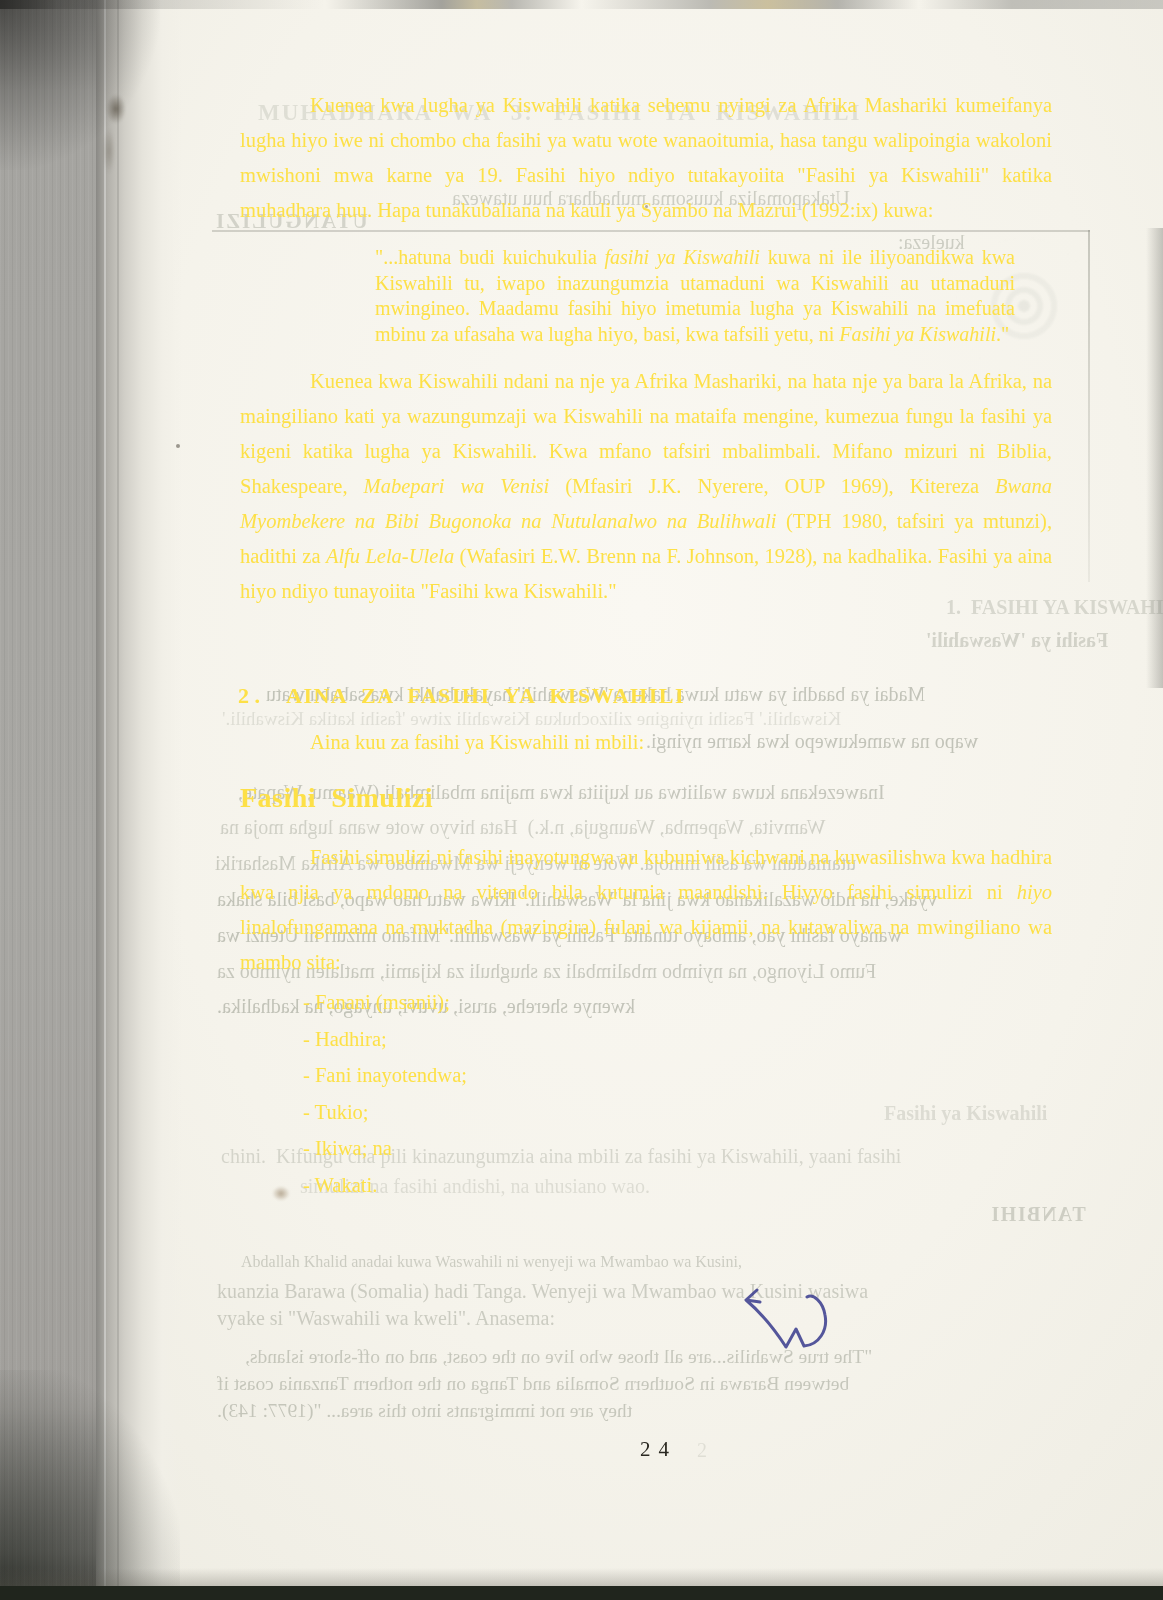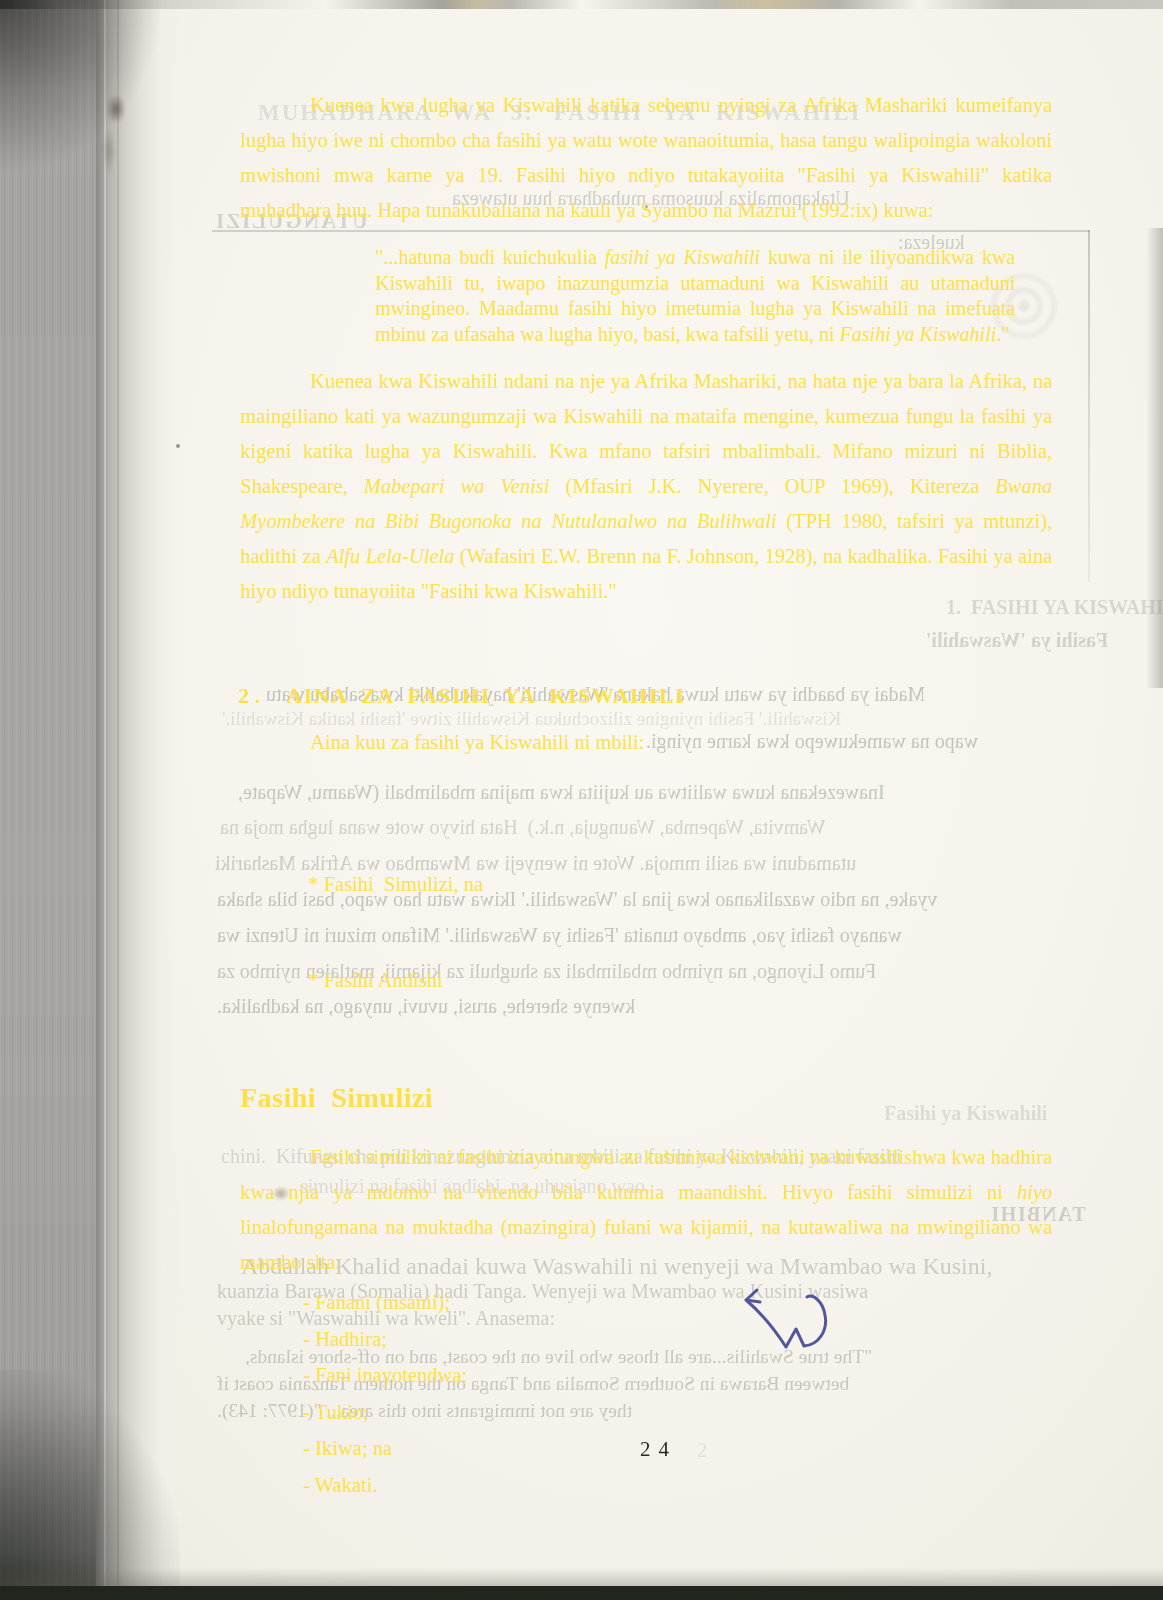--- a/index.html
+++ b/index.html
@@ -97,21 +97,21 @@
   <div class="bleed mir" style="left:220px;top:817px;font-size:20px;opacity:.28;">Wamvita, Wapemba, Waunguja, n.k.)  Hata hivyo wote wana lugha moja na</div>
   <div class="bleed mir" style="left:215px;top:853px;font-size:20px;opacity:.32;">utamaduni wa asili mmoja. Wote ni wenyeji wa Mwambao wa Afrika Mashariki</div>
   <div class="bleed mir" style="left:217px;top:889px;font-size:20px;opacity:.38;">vyake, na ndio wazalikanao kwa jina la 'Waswahili.' Ikiwa watu hao wapo, basi bila shaka</div>
   <div class="bleed mir" style="left:217px;top:925px;font-size:20px;opacity:.38;">wanayo fasihi yao, ambayo tunaita 'Fasihi ya Waswahili.' Mifano mizuri ni Utenzi wa</div>
   <div class="bleed mir" style="left:217px;top:961px;font-size:20px;opacity:.34;">Fumo Liyongo, na nyimbo mbalimbali za shughuli za kijamii, matlaien nyimbo za</div>
   <div class="bleed mir" style="left:217px;top:996px;font-size:20px;opacity:.38;">kwenye sherehe, arusi, uvuvi, unyago, na kadhalika.</div>
   <div class="bleed bb" style="left:884px;top:1103px;font-size:20px;opacity:.18;">Fasihi ya Kiswahili</div>
   <div class="bleed" style="left:221px;top:1146px;font-size:20px;opacity:.23;">chini.  Kifungu cha pili kinazungumzia aina mbili za fasihi ya Kiswahili, yaani fasihi</div>
   <div class="bleed" style="left:300px;top:1176px;font-size:20px;opacity:.18;">simulizi na fasihi andishi, na uhusiano wao.</div>
   <div class="bleed mir bb" style="left:990px;top:1204px;font-size:20px;opacity:.28;letter-spacing:1.5px;">TANBIHI</div>
-  <div class="bleed" style="left:241px;top:1254px;font-size:24px;opacity:.30;">Abdallah Khalid anadai kuwa Waswahili ni wenyeji wa Mwambao wa Kusini,</div>
+  <div class="bleed" style="left:241px;top:1254px;font-size:16px;opacity:.30;">Abdallah Khalid anadai kuwa Waswahili ni wenyeji wa Mwambao wa Kusini,</div>
   <div class="bleed" style="left:217px;top:1281px;font-size:20px;opacity:.30;">kuanzia Barawa (Somalia) hadi Tanga. Wenyeji wa Mwambao wa Kusini wasiwa</div>
   <div class="bleed" style="left:217px;top:1308px;font-size:20px;opacity:.30;">vyake si "Waswahili wa kweli". Anasema:</div>
   <div class="bleed mir" style="left:245px;top:1347px;font-size:19.5px;opacity:.34;">"The true Swahilis...are all those who live on the coast, and on off-shore islands,</div>
   <div class="bleed mir" style="left:217px;top:1374px;font-size:19.5px;opacity:.34;">between Barawa in Southern Somalia and Tanga on the nothern Tanzania coast if</div>
   <div class="bleed mir" style="left:217px;top:1401px;font-size:19.5px;opacity:.34;">they are not immigrants into this area... "(1977: 143).</div>
   <div class="bleed" style="left:697px;top:1440px;font-size:20px;opacity:.15;">2</div>
 
   <main class="content">
     <p class="indent"><span>Kuenea kwa lugha ya Kiswahili katika sehemu nyingi za Afrika Mashariki kumeifanya lugha hiyo iwe ni chombo cha fasihi ya watu wote wanaoitumia, hasa tangu walipoingia wakoloni mwishoni mwa karne ya 19. Fasihi hiyo ndiyo tutakayoiita "Fasihi ya Kiswahili" katika muhadhara huu. Hapa tunakubaliana na kauli ya Syambo na Mazrui (1992:ix) kuwa:</span></p>
 
@@ -119,24 +119,20 @@
 
     <p class="indent" style="margin-top:17px;"><span>Kuenea kwa Kiswahili ndani na nje ya Afrika Mashariki, na hata nje ya bara la Afrika, na maingiliano kati ya wazungumzaji wa Kiswahili na mataifa mengine, kumezua fungu la fasihi ya kigeni katika lugha ya Kiswahili. Kwa mfano tafsiri mbalimbali. Mifano mizuri ni Biblia, Shakespeare, </span><span class="it">Mabepari wa Venisi</span><span> (Mfasiri J.K. Nyerere, OUP 1969), Kitereza </span><span class="it">Bwana Myombekere na Bibi Bugonoka na Nutulanalwo na Bulihwali</span><span> (TPH 1980, tafsiri ya mtunzi), hadithi za </span><span class="it">Alfu Lela-Ulela</span><span> (Wafasiri E.W. Brenn na F. Johnson, 1928), na kadhalika. Fasihi ya aina hiyo ndiyo tunayoiita "Fasihi kwa Kiswahili."</span></p>
 
     <h2 class="sec">
         <span class="secnum">2 .</span>
         <span class="sectitle">AINA ZA FASIHI YA KISWAHILI</span>
       </h2>
 
     <p class="intro">Aina kuu za fasihi ya Kiswahili ni mbili:</p>
 
-    <ul class="star-list">
-      <li>* Fasihi  Simulizi, na</li>
-      <li>* Fasihi Andishi</li>
-    </ul>
 
     <h3 class="sub">Fasihi  Simulizi</h3>
 
     <p class="indent simulizi"><span>Fasihi simulizi ni fasihi inayotungwa au kubuniwa kichwani na kuwasilishwa kwa hadhira kwa njia ya mdomo na vitendo bila kutumia maandishi. Hivyo fasihi simulizi ni </span><span class="it">hiyo</span><span> linalofungamana na muktadha (mazingira) fulani wa kijamii, na kutawaliwa na mwingiliano wa mambo sita:</span></p>
 
     <ul class="dash-list">
       <li>- Fanani (msanii);</li>
       <li>- Hadhira;</li>
       <li>- Fani inayotendwa;</li>
       <li>- Tukio;</li>

